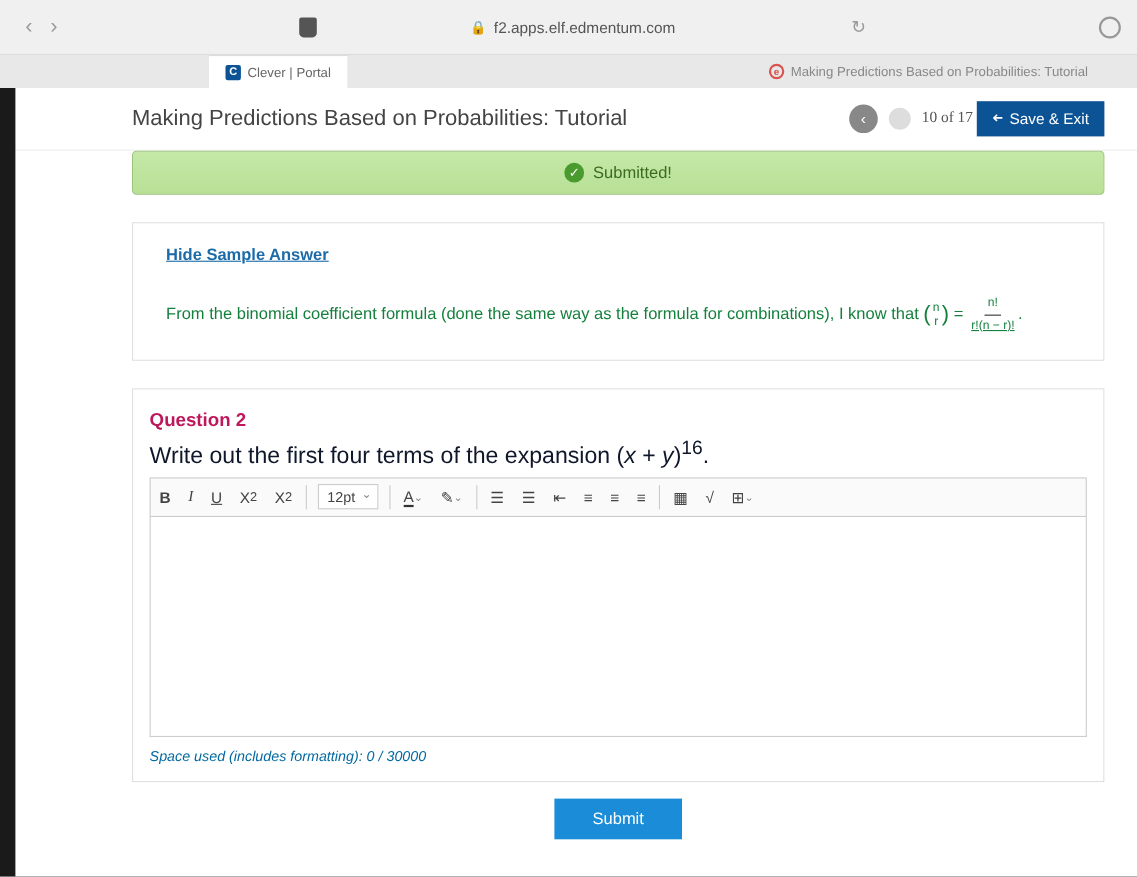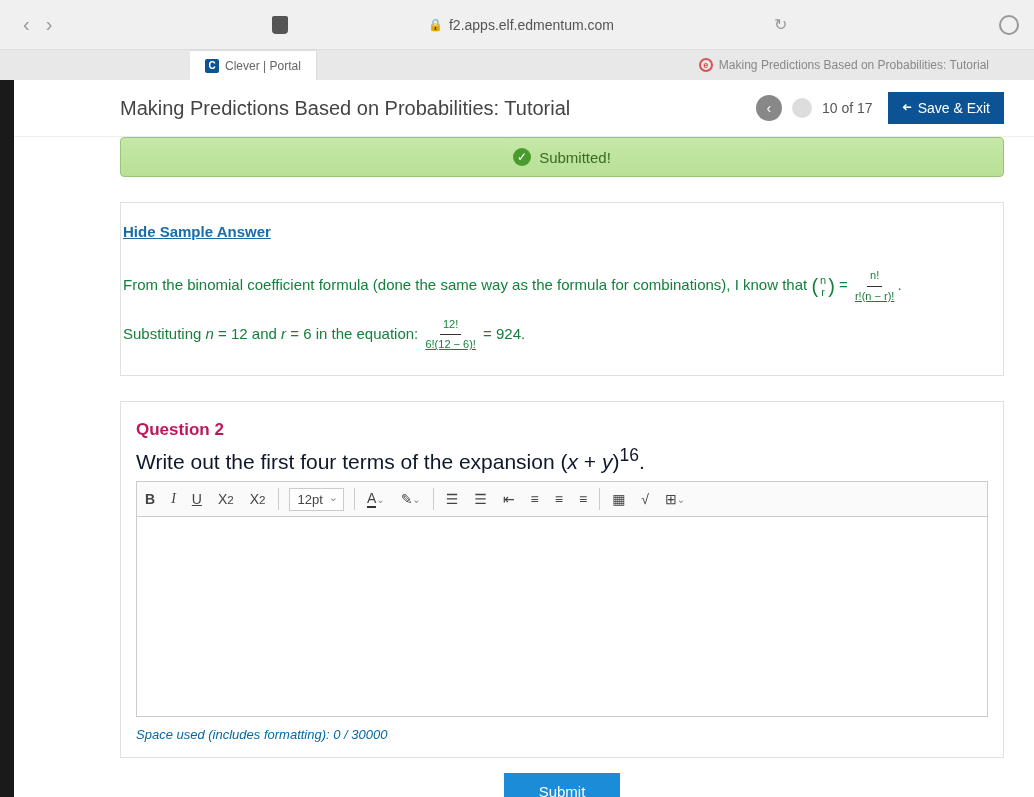--- a/index.html
+++ b/index.html
@@ -18,29 +18,29 @@
 .tab.active { background: #fff; border-top: 1px solid #ddd; border-right: 1px solid #ddd; color: #666; }
 .tab.inactive { color: #888; margin-left: auto; margin-right: 30px; }
 .tab-ico-c { width: 14px; height: 14px; background: #0b5394; color: #fff; font-size: 10px; font-weight: bold; display: flex; align-items: center; justify-content: center; border-radius: 2px; }
 .tab-ico-e { width: 14px; height: 14px; border: 2px solid #d9534f; border-radius: 50%; font-size: 9px; color: #d9534f; display: flex; align-items: center; justify-content: center; font-weight: bold; }
 
 .page { background: #fff; height: calc(797px - 80px); overflow: hidden; position: relative; }
 .header-bar { display: flex; align-items: center; padding: 12px 30px 12px 120px; border-bottom: 1px solid #eee; }
 .page-title { font-size: 20px; color: #444; font-weight: 400; flex: 1; }
 .prev-btn { width: 26px; height: 26px; background: #888; border-radius: 50%; color: #fff; display: flex; align-items: center; justify-content: center; font-size: 14px; cursor: pointer; }
 .dot { width: 20px; height: 20px; background: #ddd; border-radius: 50%; margin: 0 10px; }
-.counter { font-size: 14px; color: #555; margin-right: 15px; }
+.counter { font-size: 14px; color: #555; margin-right: 3px; font-family: Liberation Serif, serif; }
 .save-exit { background: #0b5394; color: #fff; padding: 8px 14px; font-size: 14px; cursor: pointer; display: flex; align-items: flex-start; gap: 6px; }
 .save-exit::before { content: '➜'; transform: scaleX(-1); display: inline-block; font-size: 12px; }
 
 .content { padding: 0 30px 20px 120px; }
 .submitted-bar { background: linear-gradient(#c5e8a8, #b8e095); border: 1px solid #9bc47a; border-radius: 4px; padding: 10px; text-align: center; color: #3a6b1f; font-size: 15px; display: flex; align-items: center; justify-content: center; gap: 8px; margin-bottom: 25px; }
 .check-circle { width: 18px; height: 18px; background: #4a9b2e; border-radius: 50%; color: #fff; display: flex; align-items: center; justify-content: center; font-size: 12px; }
 
-.answer-box { border: 1px solid #e0e0e0; padding: 20px 2px; margin-bottom: 25px; }
+.answer-box { border: 1px solid #e0e0e0; padding: 20px 30px; margin-bottom: 25px; }
 .hide-link { color: #1a6ba8; font-weight: bold; text-decoration: underline; font-size: 15px; cursor: pointer; }
 .answer-text { margin-top: 25px; font-size: 15px; color: #15803d; line-height: 1.8; }
 .formula-inline { display: inline-flex; align-items: center; vertical-align: middle; }
 .binom { display: inline-flex; align-items: center; font-size: 20px; }
 .binom-inner { display: inline-flex; flex-direction: column; font-size: 11px; line-height: 1.1; text-align: center; margin: 0 2px; }
 .frac { display: inline-flex; flex-direction: column; text-align: center; font-size: 11px; vertical-align: middle; }
 .frac .num { border-bottom: 1px solid #333; padding: 0 3px; }
 .frac .den { padding: 0 3px; text-decoration: underline; }
 
 .question-box { border: 1px solid #e0e0e0; padding: 18px 15px 15px; }
@@ -124,28 +124,20 @@
                 <span>n</span>
                 <span>r</span>
               </span>)
           </span>
           <span> = </span>
           <span class="frac formula-inline">
             <span class="num">n!</span>
             <span class="den">r!(n − r)!</span>
           </span>.
         </div>
-        <div style="margin-top:8px">
-          <span>Substituting </span><i>n</i><span> = 12 and </span><i>r</i><span> = 6 in the equation: </span>
-          <span class="frac formula-inline">
-            <span class="num">12!</span>
-            <span class="den">6!(12 − 6)!</span>
-          </span>
-          <span> = 924.</span>
-        </div>
       </div>
     </div>
 
     <div class="question-box">
       <div class="q-title">Question 2</div>
       <div class="q-prompt">
         <span>Write out the first four terms of the expansion (</span><i>x</i><span> + </span><i>y</i>)<sup>16</sup><span>.</span>
       </div>
 
       <div class="toolbar">

